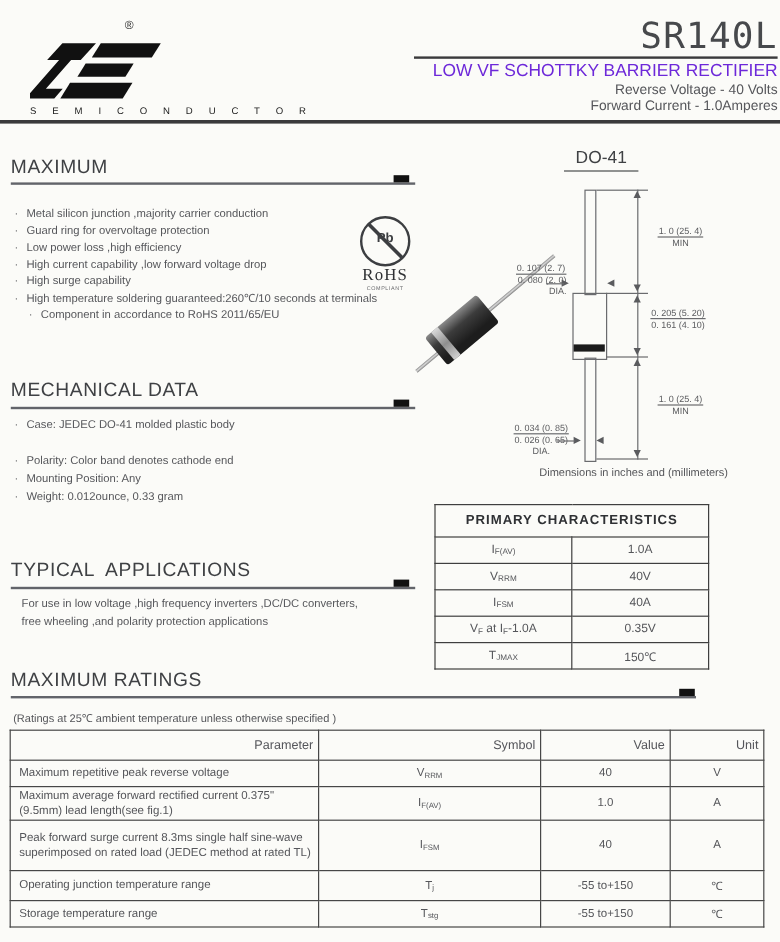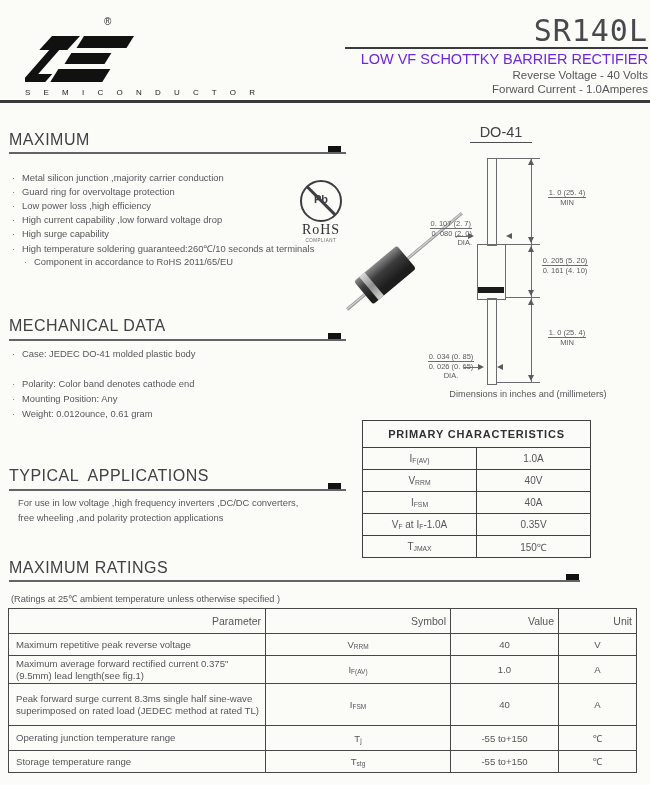--- a/index.html
+++ b/index.html
@@ -154,21 +154,21 @@
 
   <div class="abs" style="left:408px;top:389px;width:240px;font-size:9.2px;color:#55565a;text-align:center;">Dimensions in inches and (millimeters)</div>
 
   <div class="abs sec-head" style="left:9px;top:317px;">MECHANICAL DATA</div>
   <div class="abs sec-rule" style="left:9px;top:339px;width:337px;"></div>
   <div class="abs sec-sq" style="left:328px;top:333px;"></div>
 
   <div class="abs bullet-line" style="left:12px;top:348px;"><span class="bchar">·</span><span>Case: JEDEC DO-41  molded plastic body</span></div>
   <div class="abs bullet-line" style="left:12px;top:378px;"><span class="bchar">·</span><span>Polarity: Color band denotes cathode end</span></div>
   <div class="abs bullet-line" style="left:12px;top:393px;"><span class="bchar">·</span><span>Mounting Position: Any</span></div>
-  <div class="abs bullet-line" style="left:12px;top:408px;"><span class="bchar">·</span><span>Weight: 0.012ounce, 0.61 gram</span></div>
+  <div class="abs bullet-line" style="left:12px;top:408px;"><span class="bchar">·</span><span>Weight: 0.012ounce, 0.33 gram</span></div>
 
   <table class="ptable abs" style="left:362px;top:420px;">
     <tbody>
         <tr style="height:27px;">
       <th colspan="2">PRIMARY CHARACTERISTICS</th>
     </tr>
     <tr style="height:22px;">
       <td style="width:96px;"><span>I</span><sub>F(AV)</sub><span></span></td>
       <td>1.0A</td>
     </tr>

